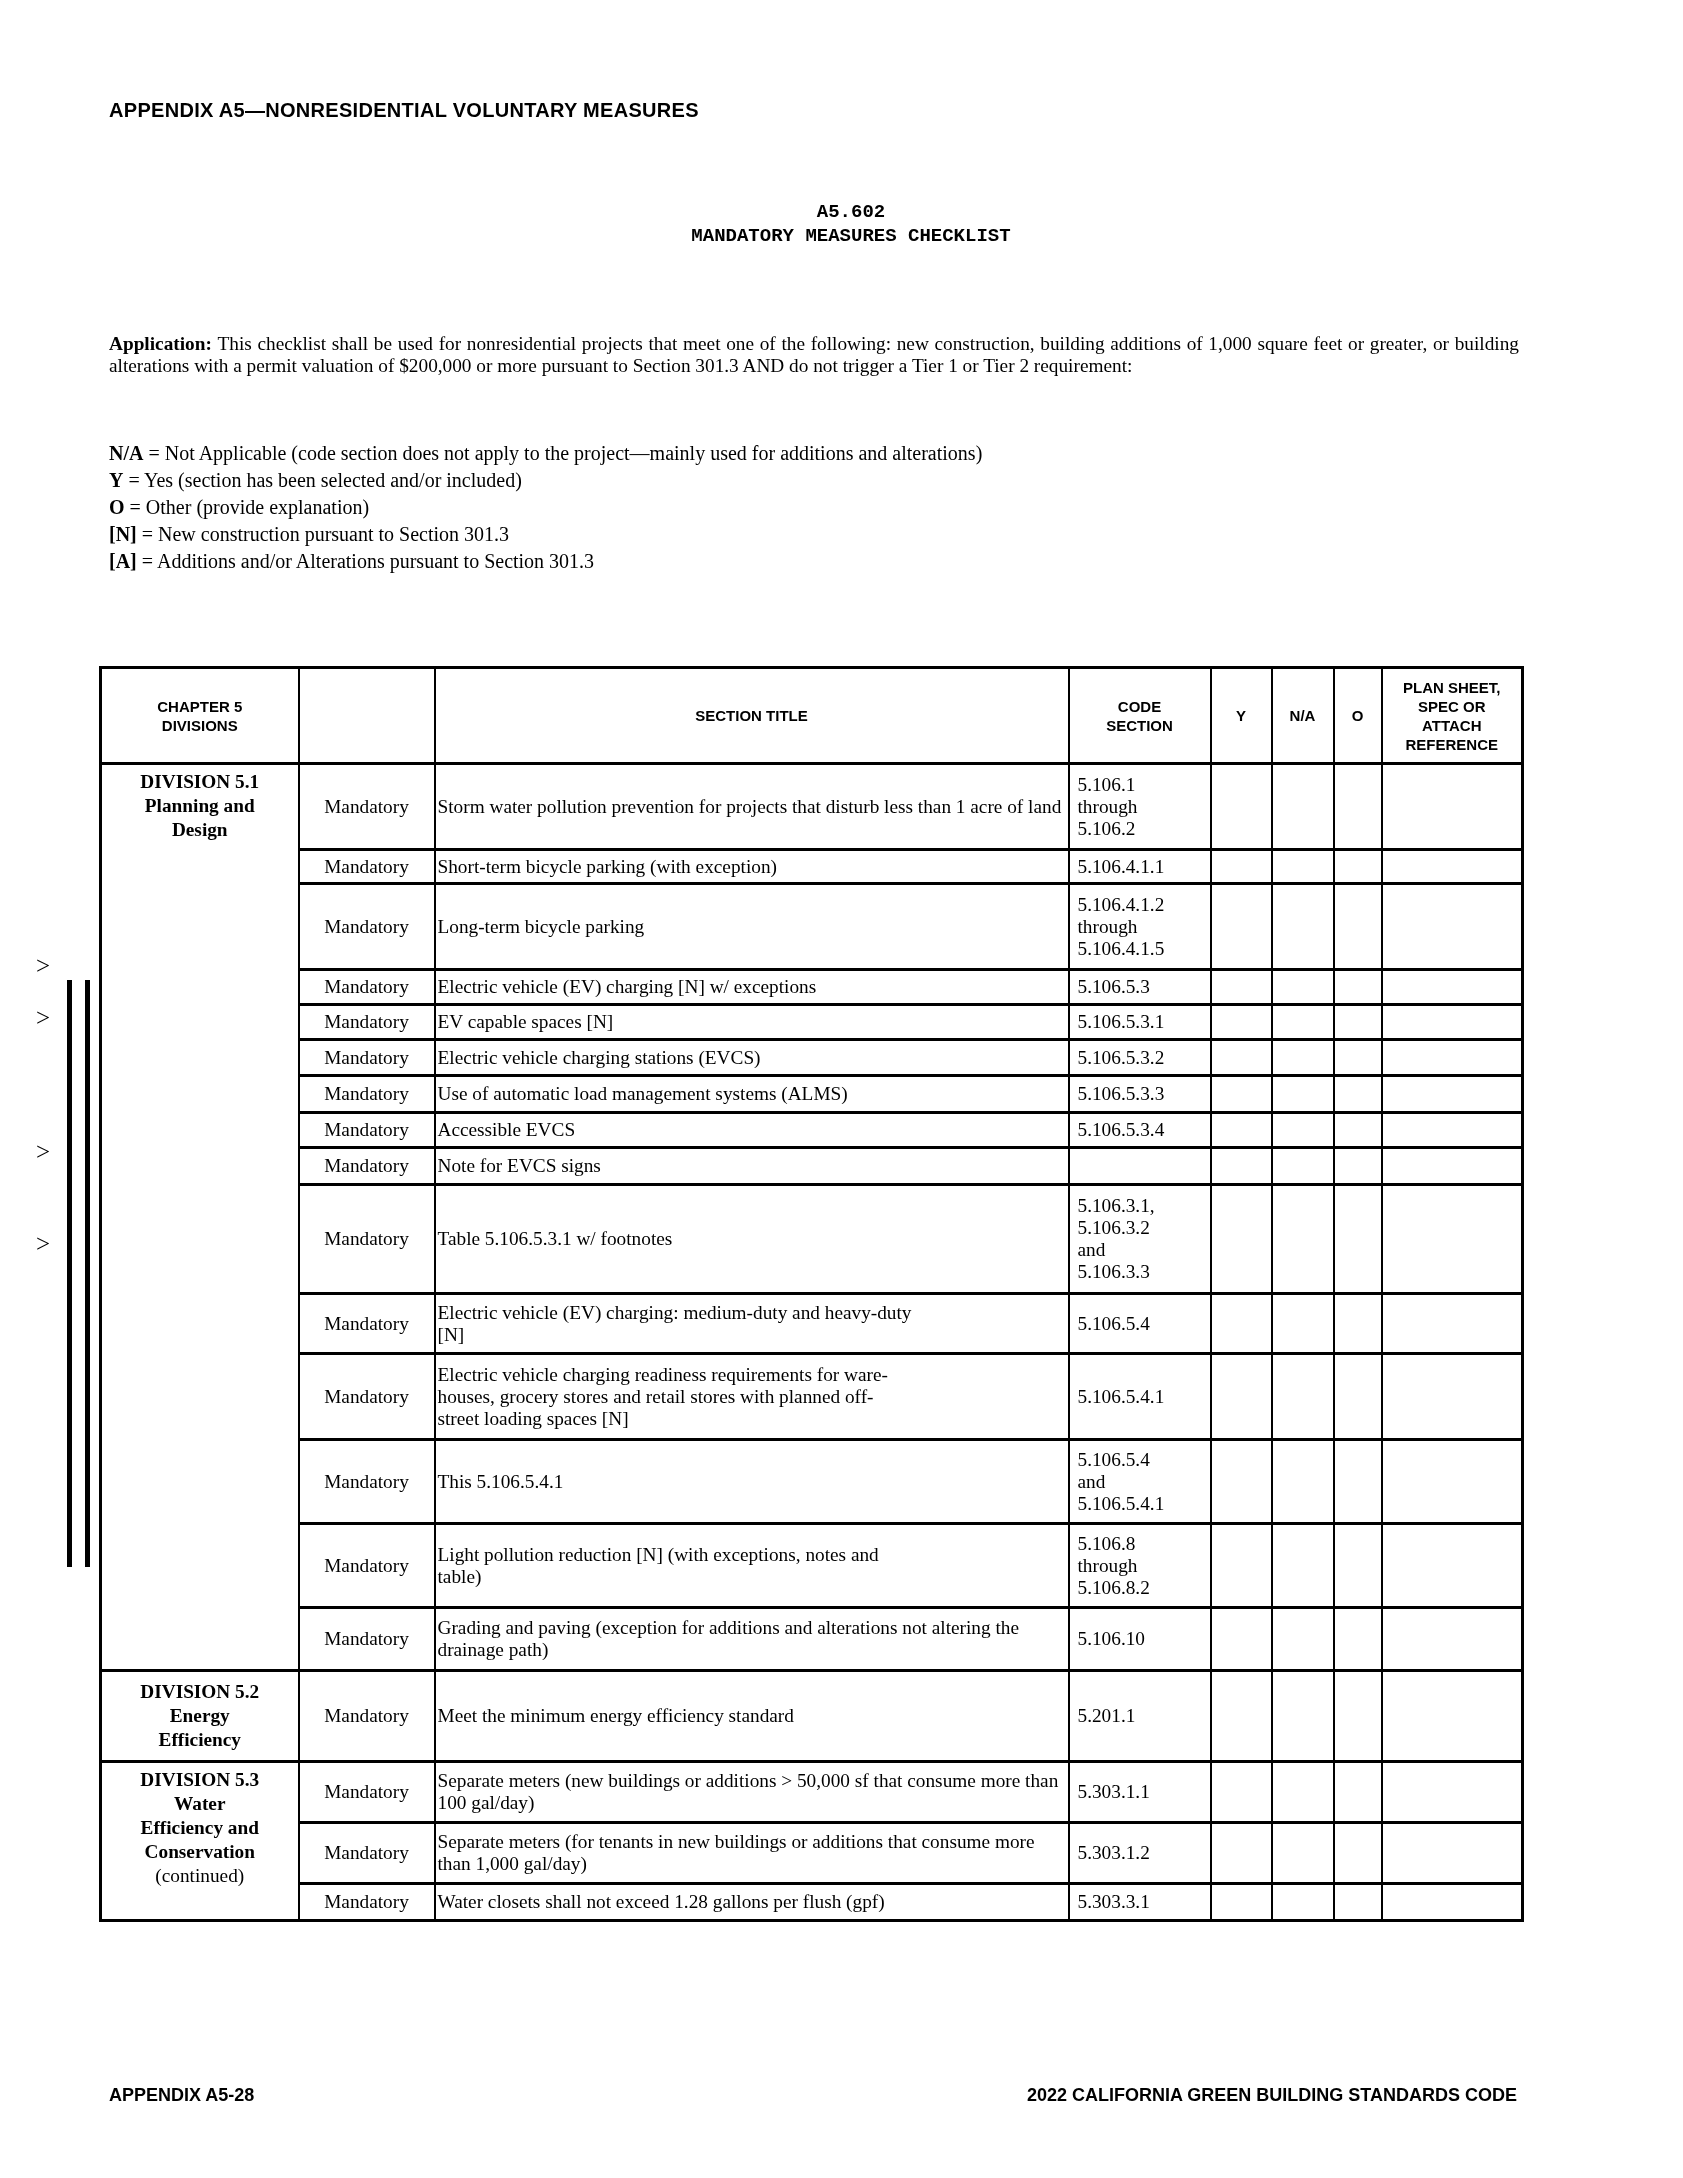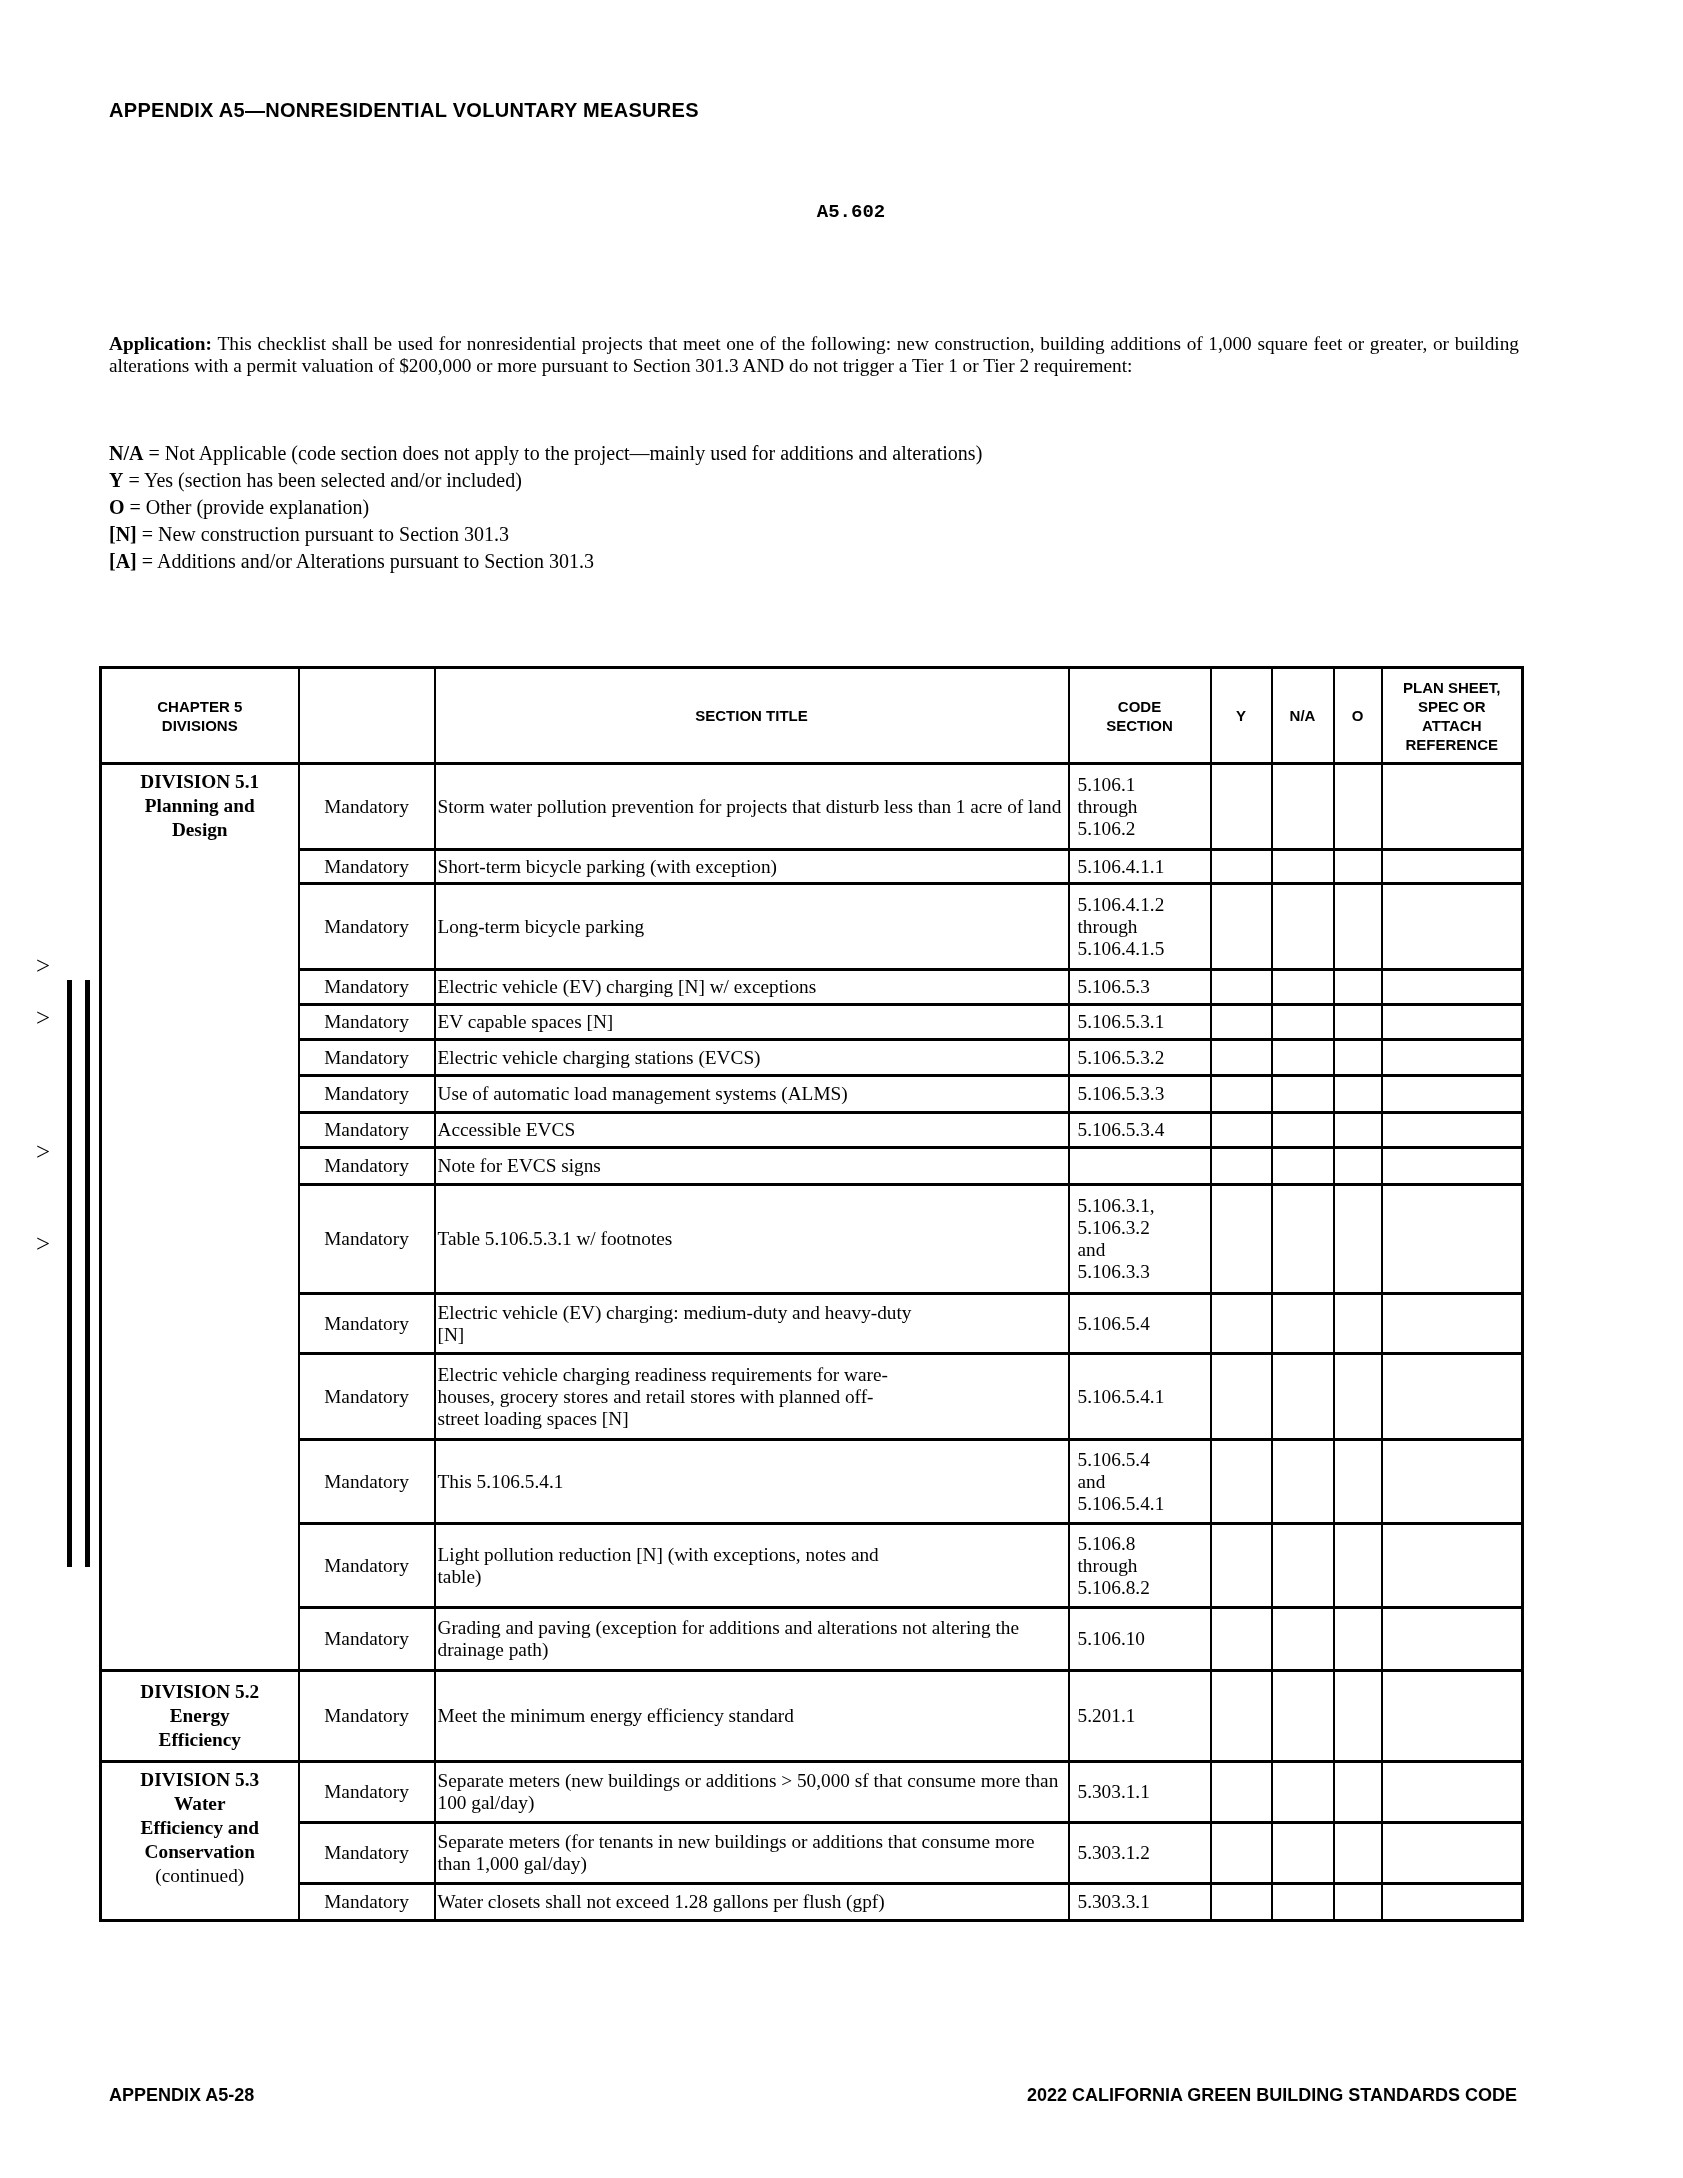--- a/index.html
+++ b/index.html
@@ -78,20 +78,21 @@
 </style>
 </head>
 <body>
 
 <div class="page">
 
   <div class="doc-header">APPENDIX A5—NONRESIDENTIAL VOLUNTARY MEASURES</div>
 
   <div class="title-block">
     <div>A5.602</div>
+    <div>MANDATORY MEASURES CHECKLIST</div>
   </div>
 
   <p class="application"><b>Application: </b><span>This checklist shall be used for nonresidential projects that meet one of the following: new construction, building additions of 1,000 square feet or greater, or building alterations with a permit valuation of $200,000 or more pursuant to Section 301.3 AND do not trigger a Tier 1 or Tier 2 requirement:</span></p>
 
   <div class="legend">
     <div class="legend-line"><b>N/A</b><span> = Not Applicable (code section does not apply to the project—mainly used for additions and alterations)</span></div>
     <div class="legend-line"><b>Y</b><span> = Yes (section has been selected and/or included)</span></div>
     <div class="legend-line"><b>O</b><span> = Other (provide explanation)</span></div>
     <div class="legend-line"><b>[N]</b><span> = New construction pursuant to Section 301.3</span></div>
     <div class="legend-line"><b>[A]</b><span> = Additions and/or Alterations pursuant to Section 301.3</span></div>

